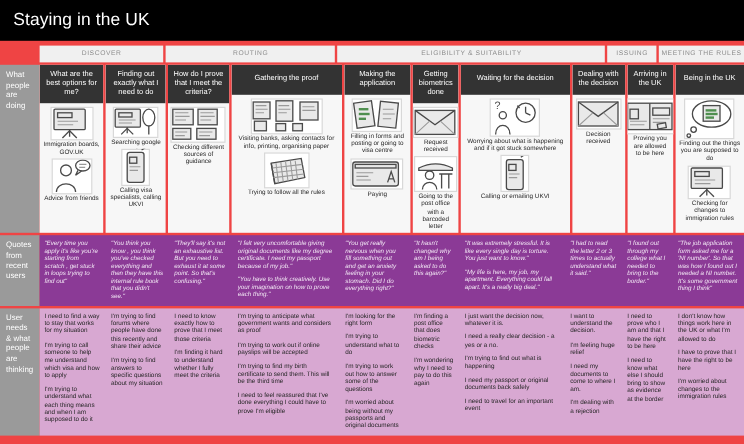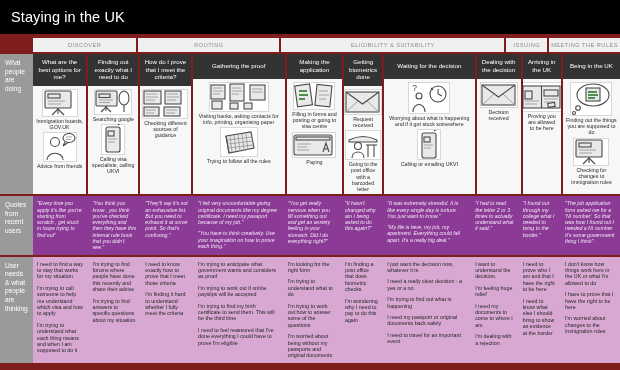--- a/index.html
+++ b/index.html
@@ -2,21 +2,21 @@
 <html><head>
 <meta charset="utf-8">
 <style>
   * { box-sizing: border-box; margin: 0; padding: 0; }
   html, body {
     width: 620px; height: 370px;
     background: #ffffff;
     font-family: "Liberation Sans", sans-serif;
     overflow: hidden;
   }
-  #board { width: 620px; height: 370px; position: relative; background:#7f1d1d; }
+  #board { width: 620px; height: 370px; position: relative; background:#ef4444; }
 
   
   .titlebar {
     height: 34px; background: #000000;
     display: flex; align-items: center;
     padding-left: 11px;
   }
   .titlebar .title {
     color: #ffffff; font-size: 14.5px; letter-spacing: .1px;
   }

